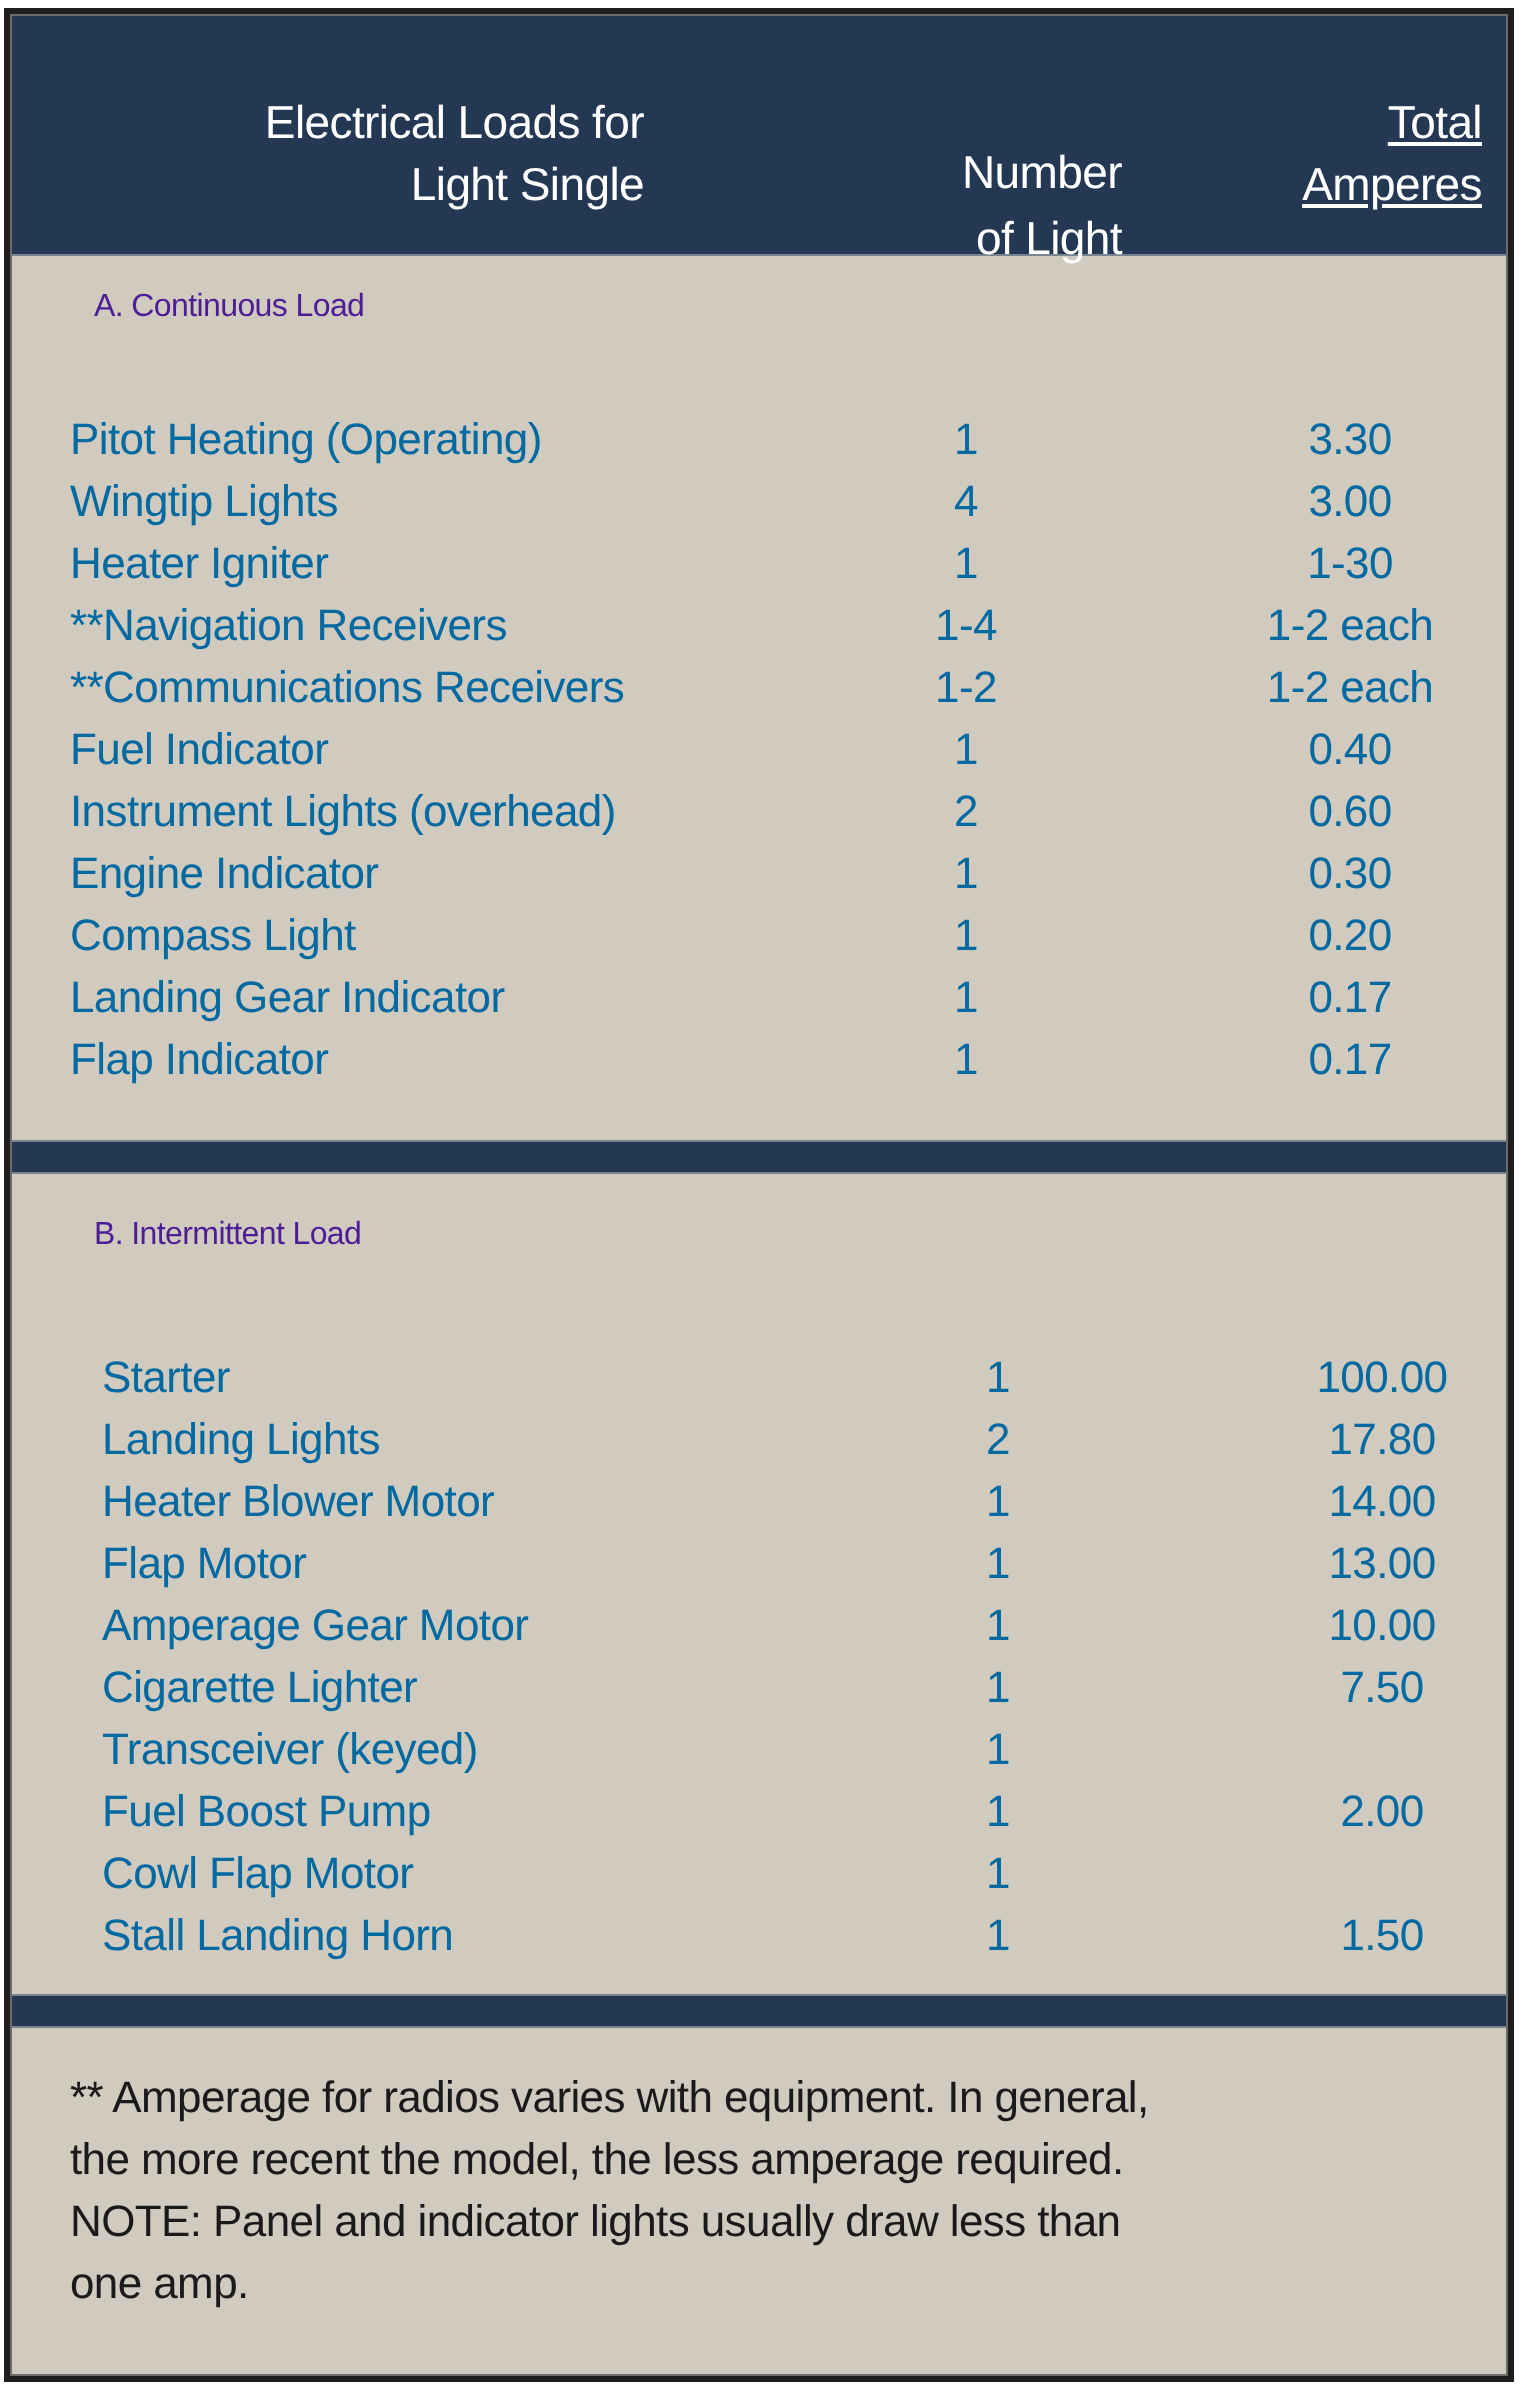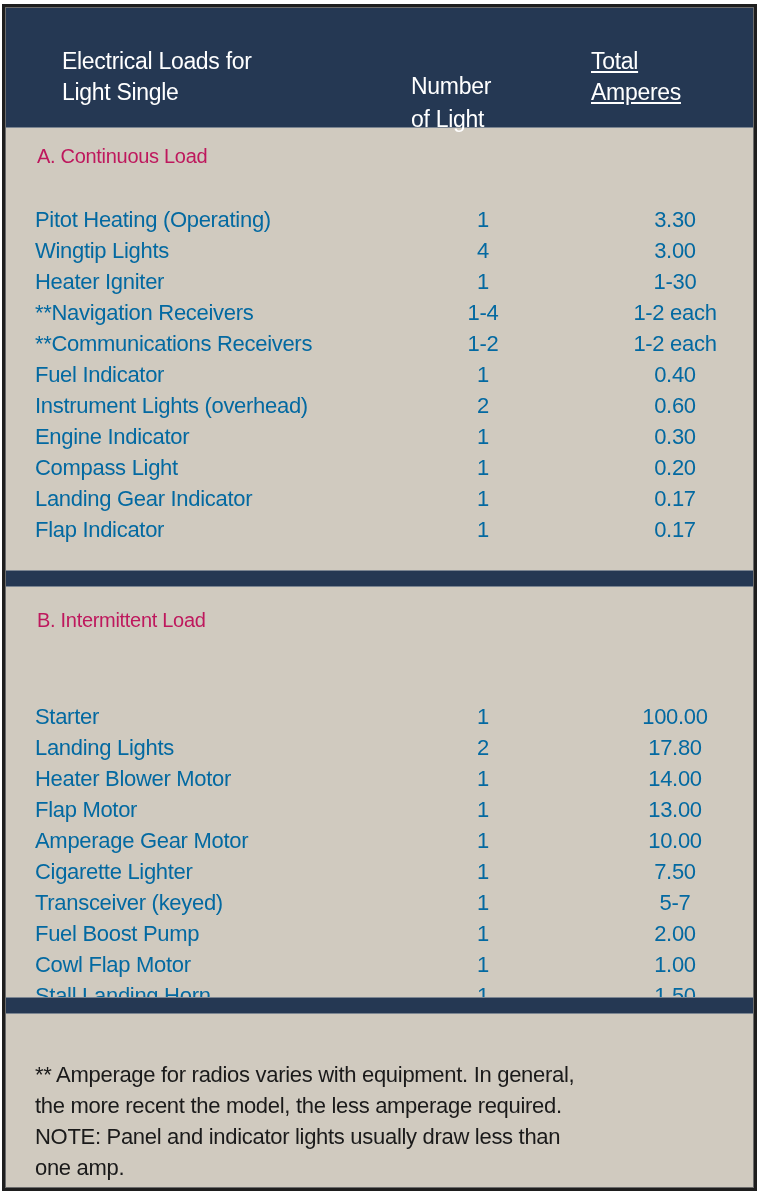--- a/index.html
+++ b/index.html
@@ -9,42 +9,42 @@
     position: absolute; left: 2px; top: 4px; width: 749px; height: 1181px;
     border: 3px solid #1e1e1e;
     background: #d0cabf;
     box-shadow: inset 0 0 0 1px #6b6b6b;
   }
   .header {
     position: absolute; left: 1px; top: 1px; right: 1px; height: 119px;
     background: #253853; color: #ffffff;
     border-bottom: 1px solid #7b8591;
   }
-  .hcell { position: absolute; top: 38px; text-align: left; font-size: 23px; line-height: 31px; letter-spacing: -0.3px; }
+  .hcell { position: absolute; top: 38px; text-align: right; font-size: 23px; line-height: 31px; letter-spacing: -0.3px; }
   .hcell.c1 { left: 56px; width: 260px; }
   .hcell.c2 { left: 405px; width: 150px; top: 38px; line-height: 33px; margin-top: 24px; }
   .hcell.c3 { left: 585px; width: 150px; text-decoration: underline; }
   .hline { display: block; }
 
   .section-title {
-    position: absolute; left: 32px; font-size: 20px; color: #be185d; letter-spacing: -0.3px;
+    position: absolute; left: 42px; font-size: 16px; color: #4c1d95; letter-spacing: -0.3px;
   }
   .rows { position: absolute; left: 0; right: 0; }
   .row { position: relative; height: 31px; font-size: 22px; color: #0369a1; letter-spacing: -0.3px; }
   .row .name { position: absolute; left: 30px; top: 0; line-height: 31px; white-space: nowrap; }
   .row .units { position: absolute; left: 428px; width: 100px; text-align: center; top: 0; line-height: 31px; }
   .row .amps { position: absolute; left: 610px; width: 120px; text-align: center; top: 0; line-height: 31px; }
 
   .band {
     position: absolute; left: 1px; right: 1px; height: 15px; background: #253853;
     border-top: 1px solid #7b8591; border-bottom: 1px solid #7b8591;
   }
   .note {
     position: absolute; left: 30px; top: 1026px; width: 680px;
-    font-size: 22px; line-height: 31px; color: #1a1a1a; letter-spacing: -0.3px; margin-top: 26px;
+    font-size: 22px; line-height: 31px; color: #1a1a1a; letter-spacing: -0.3px;
   }
   .note .line { display: block; white-space: nowrap; }
 </style>
 </head>
 <body>
 
 <div class="frame">
   <div class="header">
     <div class="hcell c1">
       <span class="hline">Electrical Loads for</span>
@@ -115,21 +115,21 @@
     <div class="row">
         <span class="name">Flap Indicator</span>
         <span class="units">1</span>
         <span class="amps">0.17</span>
       </div>
   </div>
 
   <div class="band" style="top:563px;"></div>
 
   <div class="section-title" style="top:602px;">B.  Intermittent Load</div>
-  <div class="rows" style="top:694px;">
+  <div class="rows" style="top:666px;margin-left:16px;">
     <div class="row">
         <span class="name">Starter</span>
         <span class="units">1</span>
         <span class="amps">100.00</span>
       </div>
     <div class="row">
         <span class="name">Landing Lights</span>
         <span class="units">2</span>
         <span class="amps">17.80</span>
       </div>
@@ -149,31 +149,29 @@
         <span class="amps">10.00</span>
       </div>
     <div class="row">
         <span class="name">Cigarette Lighter</span>
         <span class="units">1</span>
         <span class="amps">7.50</span>
       </div>
     <div class="row">
         <span class="name">Transceiver (keyed)</span>
         <span class="units">1</span>
-        <span class="amps">5-7</span>
       </div>
     <div class="row">
         <span class="name">Fuel Boost Pump</span>
         <span class="units">1</span>
         <span class="amps">2.00</span>
       </div>
     <div class="row">
         <span class="name">Cowl Flap Motor</span>
         <span class="units">1</span>
-        <span class="amps">1.00</span>
       </div>
     <div class="row">
         <span class="name">Stall Landing Horn</span>
         <span class="units">1</span>
         <span class="amps">1.50</span>
       </div>
   </div>
 
   <div class="band" style="top:990px;"></div>
 

